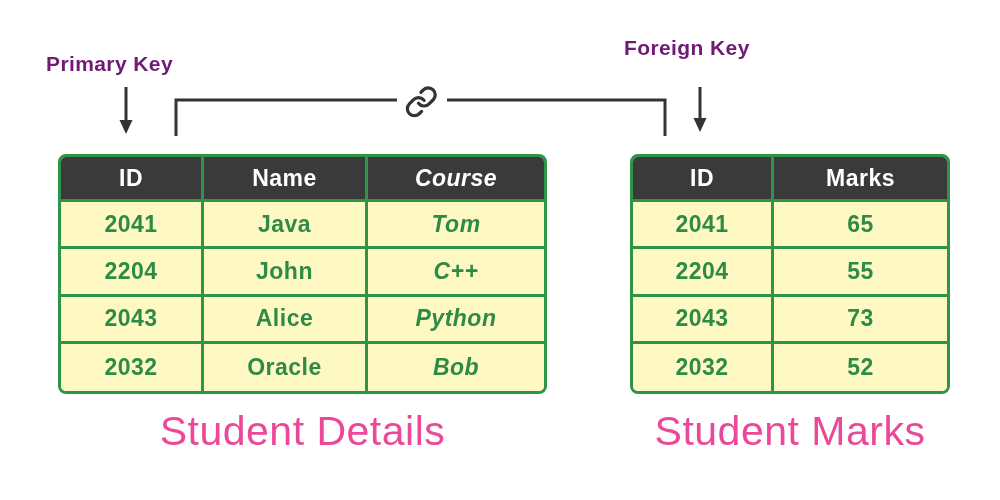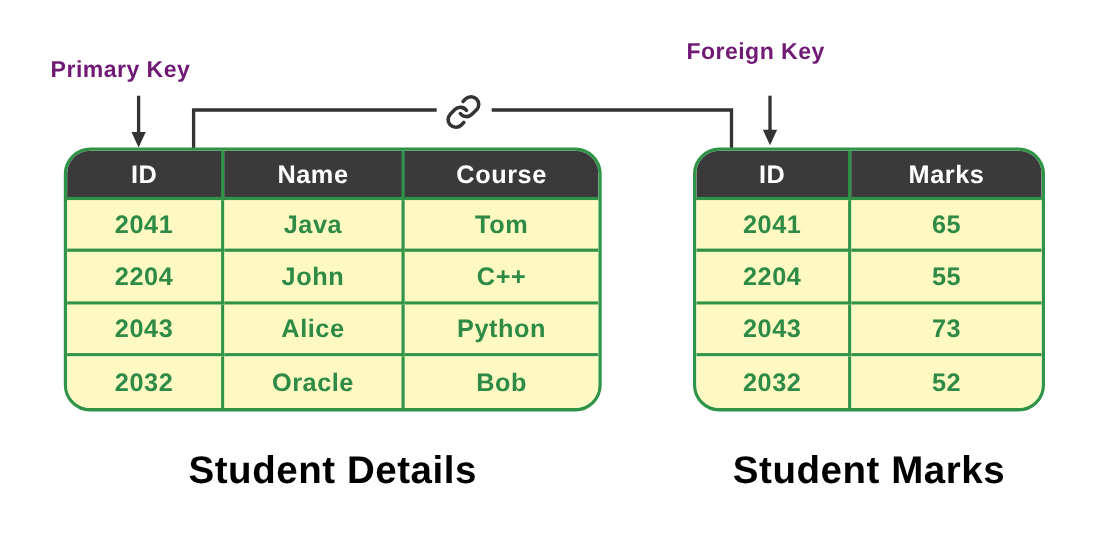--- a/index.html
+++ b/index.html
@@ -22,54 +22,54 @@
     font-weight:800;
     font-size:21px;
     color:#701a75;
     letter-spacing:.4px;
     white-space:nowrap;
   }
   .lbl.primary{left:46px;top:52px;}
   .lbl.foreign{left:624px;top:36px;}
   .tbl{
     position:absolute;
-    top:134px;
+    top:154px;
     display:grid;
     box-sizing:border-box;
     border:3px solid var(--green);
-    border-radius:24px;
+    border-radius:8px;
     overflow:hidden;
     background:#ffffff;
     grid-template-rows:45px 1fr 1fr 1fr 1fr;
   }
   .tbl.left-tbl{left:58px;width:489px;height:240px;grid-template-columns:143px 164px 1fr;}
   .tbl.right-tbl{left:630px;width:320px;height:240px;grid-template-columns:141px 1fr;}
   .cell{
     display:flex;align-items:center;justify-content:center;
     box-sizing:border-box;
     border-right:3px solid var(--green);
     border-bottom:3px solid var(--green);
     font-weight:700;
     font-size:23px;
     letter-spacing:.5px;
     color:var(--text-green);
     background:#fef9c3;
   }
   .cell.th{background:var(--header-bg);color:#ffffff;}
-  .left-tbl .cell:nth-child(3n){border-right:none;}
+  .left-tbl .cell:nth-child(3n){border-right:none;font-style:italic;}
   .left-tbl .cell:nth-child(n+13){border-bottom:none;}
   .right-tbl .cell:nth-child(2n){border-right:none;}
   .right-tbl .cell:nth-child(n+9){border-bottom:none;}
   .caption{
     position:absolute;
     top:408px;
     text-align:center;
-    font-weight:700;
-    font-size:35px;
-    color:#000000;
+    font-weight:400;
+    font-size:41px;
+    color:#ec4899;
     letter-spacing:.5px;
   }
   .caption.left-cap{left:58px;width:489px;}
   .caption.right-cap{left:630px;width:320px;}
 </style>
 </head>
 <body>
 
 <div class="canvas">
 

